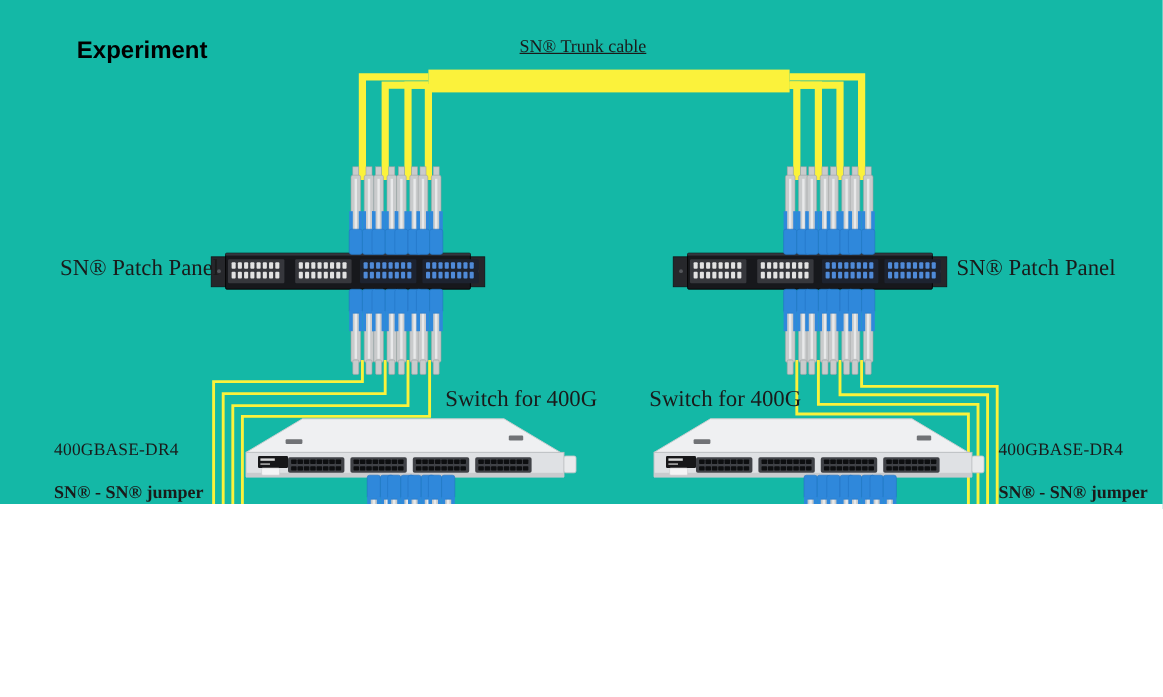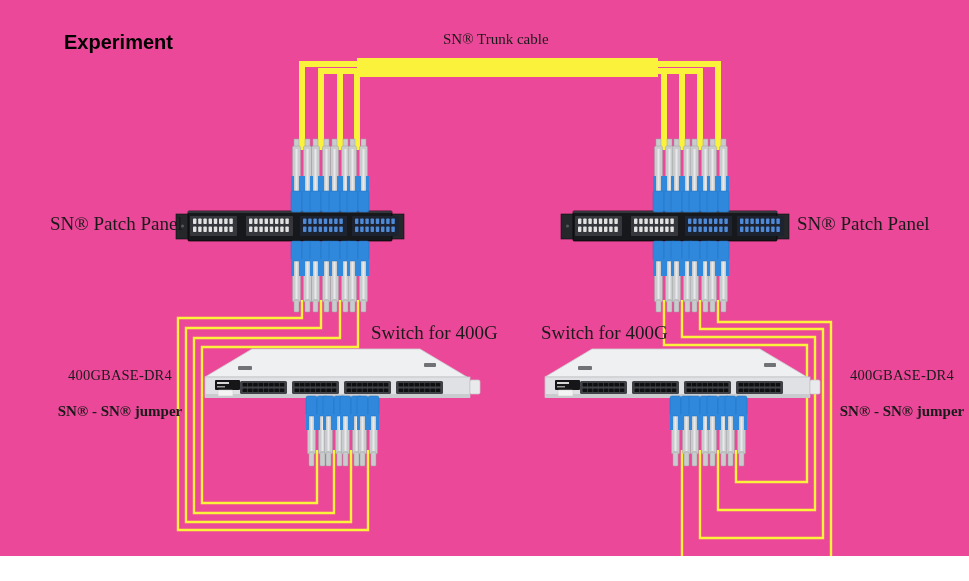--- a/index.html
+++ b/index.html
@@ -1,30 +1,30 @@
 <!DOCTYPE html>
 <html><head>
 <meta charset="utf-8">
 <style>
   html,body{margin:0;padding:0;background:#ffffff;}
   .stage{
     position:relative;
-    width:969px;height:556px;
-    background:#ec4899;
+    width:969px;height:420px;
+    background:#14b8a6;
     overflow:hidden;
     font-family:"Liberation Serif", serif;
   }
   .stage svg{position:absolute;left:0;top:0;}
   .lbl{position:absolute;color:#1a1a1a;white-space:nowrap;}
   .lbl-title{
     font-family:"Liberation Sans", sans-serif;
     font-weight:bold;font-size:20px;color:#000;
   }
   .lbl-serif{font-size:19px;}
-  .jumper-block{position:absolute;text-align:center;font-size:15px;color:#1a1a1a;}
+  .jumper-block{position:absolute;font-size:15px;color:#1a1a1a;}
   .jumper-block .l1{font-size:14.5px;letter-spacing:.2px;}
   .jumper-block .l2{margin-top:19px;font-weight:bold;}
 </style>
 </head>
 <body>
 
 <div class="stage">
 
   <svg id="diagram" width="969" height="581" viewBox="0 0 969 581">
       <g>
@@ -723,21 +723,21 @@
         <rect x="740.5" y="415" width="2" height="36" fill="#E8E9EA"></rect>
         <rect x="739" y="452" width="5" height="14" rx="1" fill="#C9CBCC" stroke="#9FA1A3" stroke-width="0.5"></rect>
         <rect x="736" y="396" width="11" height="20" rx="2" fill="#2F88DB" stroke="#2273C2" stroke-width="0.5"></rect>
         <rect x="736" y="414" width="3" height="16" fill="#2F88DB"></rect>
         <rect x="744" y="414" width="3" height="16" fill="#2F88DB"></rect>
       </g>
     </svg>
 
   <div class="lbl lbl-title" style="left:64px;top:31px;">Experiment</div>
 
-  <div class="lbl lbl-serif" style="left:443px;top:31px;font-size:15px;">SN® Trunk cable</div>
+  <div class="lbl lbl-serif" style="left:433px;top:31px;font-size:15px;text-decoration:underline;">SN® Trunk cable</div>
 
   <div class="lbl lbl-serif" style="left:50px;top:213px;">SN® Patch Panel</div>
 
   <div class="lbl lbl-serif" style="left:797px;top:213px;">SN® Patch Panel</div>
 
   <div class="lbl lbl-serif" style="left:371px;top:322px;">Switch for 400G</div>
 
   <div class="lbl lbl-serif" style="left:541px;top:322px;">Switch for 400G</div>
 
   <div class="jumper-block" style="left:45px;top:367px;width:150px;">

